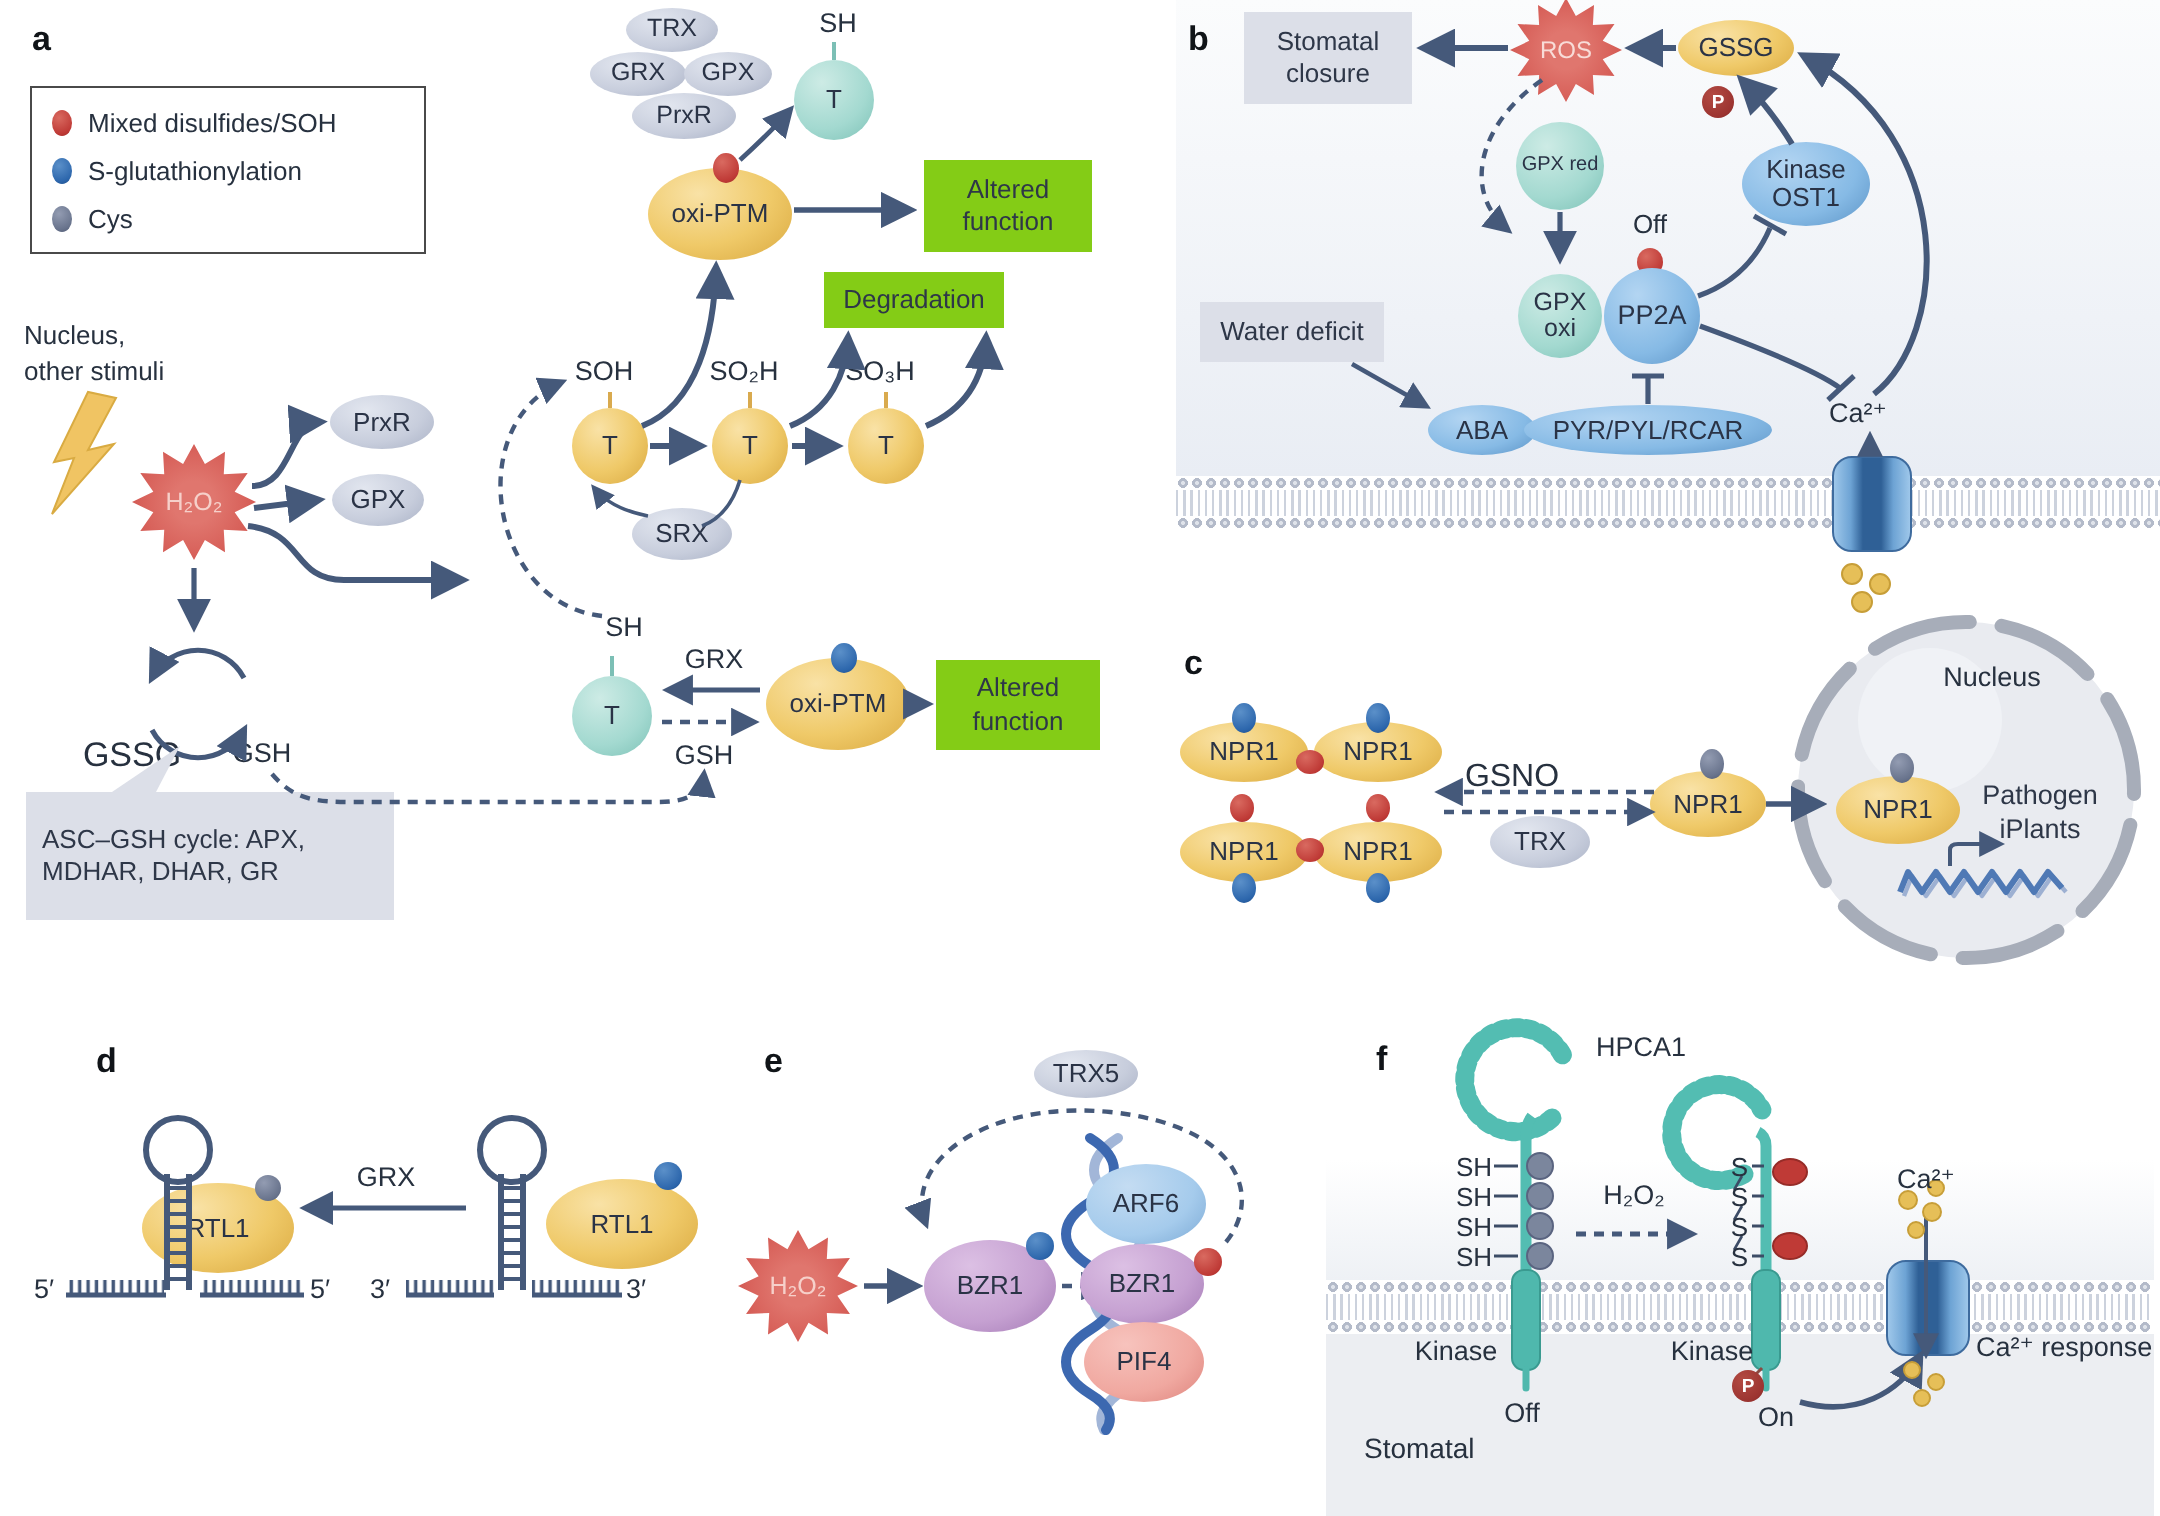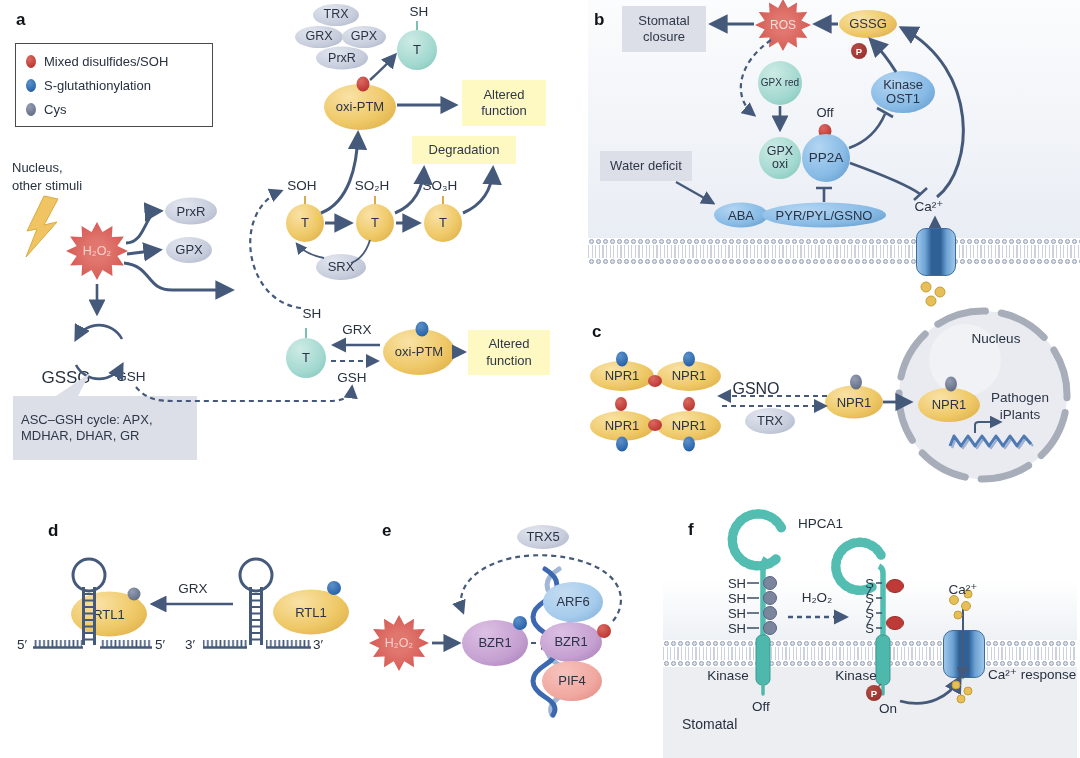--- a/index.html
+++ b/index.html
@@ -19,21 +19,21 @@
   .bl{background:radial-gradient(ellipse at 35% 28%,#b3d5f2,#86bae5 60%,#5b93c6);}
   .pu{background:radial-gradient(ellipse at 35% 28%,#dcc0e4,#c5a0d1 60%,#a379b4);}
   .lb{background:radial-gradient(ellipse at 35% 28%,#c4dcf2,#a5cbec 60%,#7aa8d4);}
   .sa{background:radial-gradient(ellipse at 35% 28%,#f7c3bd,#f0a8a0 60%,#dd837c);}
   .dot{position:absolute;transform:translate(-50%,-50%);border-radius:50%;}
   .rd{background:radial-gradient(circle at 35% 30%,#d96a60,#bf3a36 70%,#9c2a27);}
   .bd{background:radial-gradient(circle at 35% 30%,#5b90c9,#2c66ac 70%,#1d4a85);}
   .gd{background:radial-gradient(circle at 35% 30%,#939cb2,#68738c 70%,#4c5670);}
   .box{position:absolute;display:flex;align-items:center;justify-content:center;text-align:center;
        font-size:13px;color:#2e3748;line-height:1.25;}
-  .pink{background:#fef9c3;}
+  .pink{background:#84cc16;}
   .gray{background:#dcdfe8;}
   .star{position:absolute;transform:translate(-50%,-50%);display:flex;align-items:center;justify-content:center;
         background:radial-gradient(circle,#e0766e 25%,#d8625b 60%,#c74d47);color:#f6d0ca;font-size:12.5px;
         clip-path:polygon(100% 50%,82.8% 58.8%,93.3% 75%,74% 74%,75% 93.3%,58.8% 82.8%,50% 100%,41.2% 82.8%,25% 93.3%,26% 74%,6.7% 75%,17.2% 58.8%,0% 50%,17.2% 41.2%,6.7% 25%,26% 26%,25% 6.7%,41.2% 17.2%,50% 0%,58.8% 17.2%,75% 6.7%,74% 26%,93.3% 25%,82.8% 41.2%);}
   .membrane{position:absolute;
     background:
       radial-gradient(circle 2.6px at 3.5px 3.5px,#dfe3ea 38%,#b3bac9 42% 92%,rgba(0,0,0,0) 96%),
       radial-gradient(circle 2.6px at 3.5px 3.5px,#dfe3ea 38%,#b3bac9 42% 92%,rgba(0,0,0,0) 96%),
       repeating-linear-gradient(90deg,#ccd2dd 0 1.2px,rgba(0,0,0,0) 1.2px 3.6px);
     background-size:7px 7px,7px 7px,100% 13px;
@@ -84,21 +84,21 @@
   <div class="oval gy" style="left:189px;top:250px;width:46px;height:26px">GPX</div>
 
   <div class="lbl" style="left:302px;top:186px;font-size:13.5px">SOH</div>
   <div class="lbl" style="left:372px;top:186px;font-size:13.5px">SO₂H</div>
   <div class="lbl" style="left:440px;top:186px;font-size:13.5px">SO₃H</div>
   <div class="oval y" style="left:305px;top:223px;width:38px;height:38px">T</div>
   <div class="oval y" style="left:375px;top:223px;width:38px;height:38px">T</div>
   <div class="oval y" style="left:443px;top:223px;width:38px;height:38px">T</div>
   <div class="oval gy" style="left:341px;top:267px;width:50px;height:26px">SRX</div>
 
-  <div class="box pink" style="left:412px;top:136px;width:104px;height:28px">Degradation</div>
+  <div class="box pink" style="left:412px;top:136px;width:90px;height:28px">Degradation</div>
 
   <div class="oval gy" style="left:336px;top:15px;width:46px;height:22px;font-size:12.5px">TRX</div>
   <div class="oval gy" style="left:319px;top:37px;width:48px;height:22px;font-size:12.5px">GRX</div>
   <div class="oval gy" style="left:364px;top:37px;width:44px;height:22px;font-size:12.5px">GPX</div>
   <div class="oval gy" style="left:342px;top:58px;width:52px;height:23px;font-size:12.5px">PrxR</div>
 
   <div class="oval y" style="left:360px;top:107px;width:72px;height:46px">oxi-PTM</div>
   <div class="dot rd" style="left:363px;top:84px;width:13px;height:15px"></div>
 
   <div class="lbl" style="left:419px;top:12px;font-size:13.5px">SH</div>
@@ -174,21 +174,21 @@
   <div class="oval y" style="left:288px;top:24px;width:58px;height:28px">GSSG</div>
   <div class="dot" style="left:279px;top:51px;width:16px;height:16px;background:radial-gradient(circle at 35% 30%,#b34b43,#9c3431 70%,#7c2522);color:#fff;font-size:9.5px;font-weight:bold;display:flex;align-items:center;justify-content:center">P</div>
   <div class="oval bl" style="left:323px;top:92px;width:64px;height:42px">Kinase OST1</div>
   <div class="oval tl" style="left:200px;top:83px;width:44px;height:44px;font-size:10px">GPX red</div>
   <div class="lbl" style="left:245px;top:113px">Off</div>
   <div class="dot rd" style="left:245px;top:131px;width:13px;height:14px"></div>
   <div class="oval bl" style="left:246px;top:158px;width:48px;height:48px;font-size:13.5px">PP2A</div>
   <div class="oval tl" style="left:200px;top:158px;width:42px;height:42px;font-size:12.5px">GPX oxi</div>
   <div class="box gray" style="left:20px;top:151px;width:92px;height:30px">Water deficit</div>
   <div class="oval bl" style="left:161px;top:215px;width:54px;height:25px">ABA</div>
-  <div class="oval bl" style="left:244px;top:215px;width:124px;height:25px;white-space:nowrap">PYR/PYL/GSNO</div>
+  <div class="oval bl" style="left:244px;top:215px;width:124px;height:25px;white-space:nowrap">PYR/PYL/RCAR</div>
   <div class="lbl" style="left:349px;top:207px;font-size:13.5px">Ca²⁺</div>
 
   <svg class="ov" width="500" height="305" viewBox="0 0 500 305">
     <defs>
       <marker id="mb" viewBox="0 0 10 10" refX="8" refY="5" markerWidth="6.5" markerHeight="6.5" orient="auto-start-reverse">
         <path d="M0,0L10,5L0,10z" fill="#45597a"></path>
       </marker>
     </defs>
     <g fill="none" stroke="#45597a">
       <path d="M258,24 L236,24" stroke-width="3" marker-end="url(#mb)"></path>

